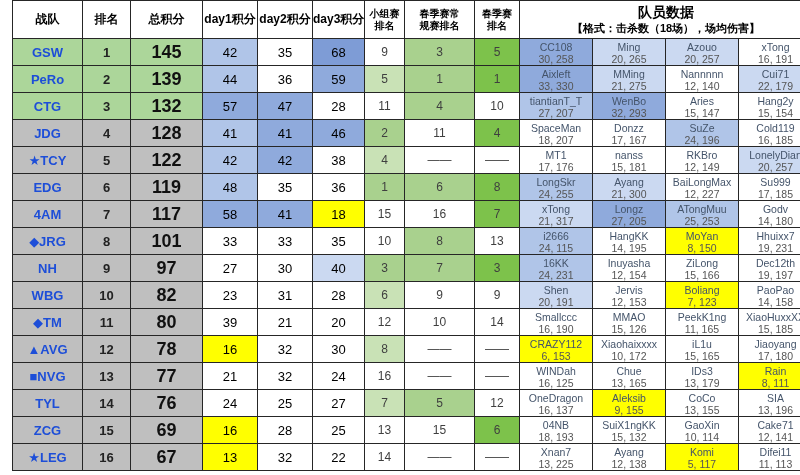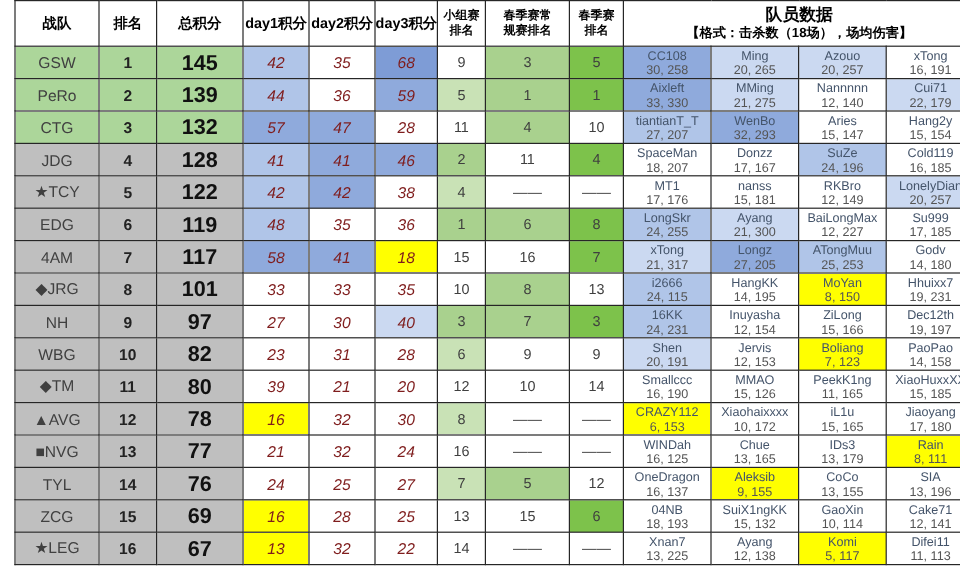--- a/index.html
+++ b/index.html
@@ -5,24 +5,24 @@
   html,body{margin:0;padding:0;}
   body{width:800px;height:475px;font-family:"Liberation Sans","DejaVu Sans",sans-serif;background:#fff;}
   table{width:800px;height:411px;border-collapse:collapse;table-layout:fixed;background:#fff;margin-left:12px;}
   th,td{border:1px solid #262626;text-align:center;vertical-align:middle;padding:0;overflow:hidden;}
   thead tr{height:38px;}
   tbody tr{height:27px;}
   th{font-weight:bold;color:#000;font-size:12px;white-space:nowrap;}
   .hsmall div{font-size:10px;line-height:12px;font-weight:bold;}
   .hplayers .ptitle{font-size:14px;line-height:17px;font-weight:bold;}
   .hplayers .pformat{font-size:11px;line-height:15px;font-weight:bold;}
-  .team{font-weight:normal;font-size:13px;color:#404040;white-space:nowrap;}
+  .team{font-weight:bold;font-size:13px;color:#1d4ed8;white-space:nowrap;}
   .rankcol{font-weight:bold;font-size:13px;color:#222;}
   .total{font-weight:bold;font-size:18px;color:#111;}
-  .num{font-size:13px;color:#7f1d1d;font-style:italic;}
+  .num{font-size:13px;color:#000000;}
   .small{font-size:12px;color:#3f3f3f;}
   .player .pname{font-size:10.5px;line-height:12px;color:#44546a;margin-top:1px;white-space:nowrap;}
   .player .pstats{font-size:10.5px;line-height:12px;color:#555;white-space:nowrap;}
   .row-green{background:#ACD69A;}
   .row-gray{background:#BFBFBF;}
   .c-y{background:#FFFF00;}
   .c-b1{background:#CBD9F1;}
   .c-b2{background:#B0C5E8;}
   .c-b3{background:#8FAADC;}
   .c-b4{background:#7E9CD6;}

